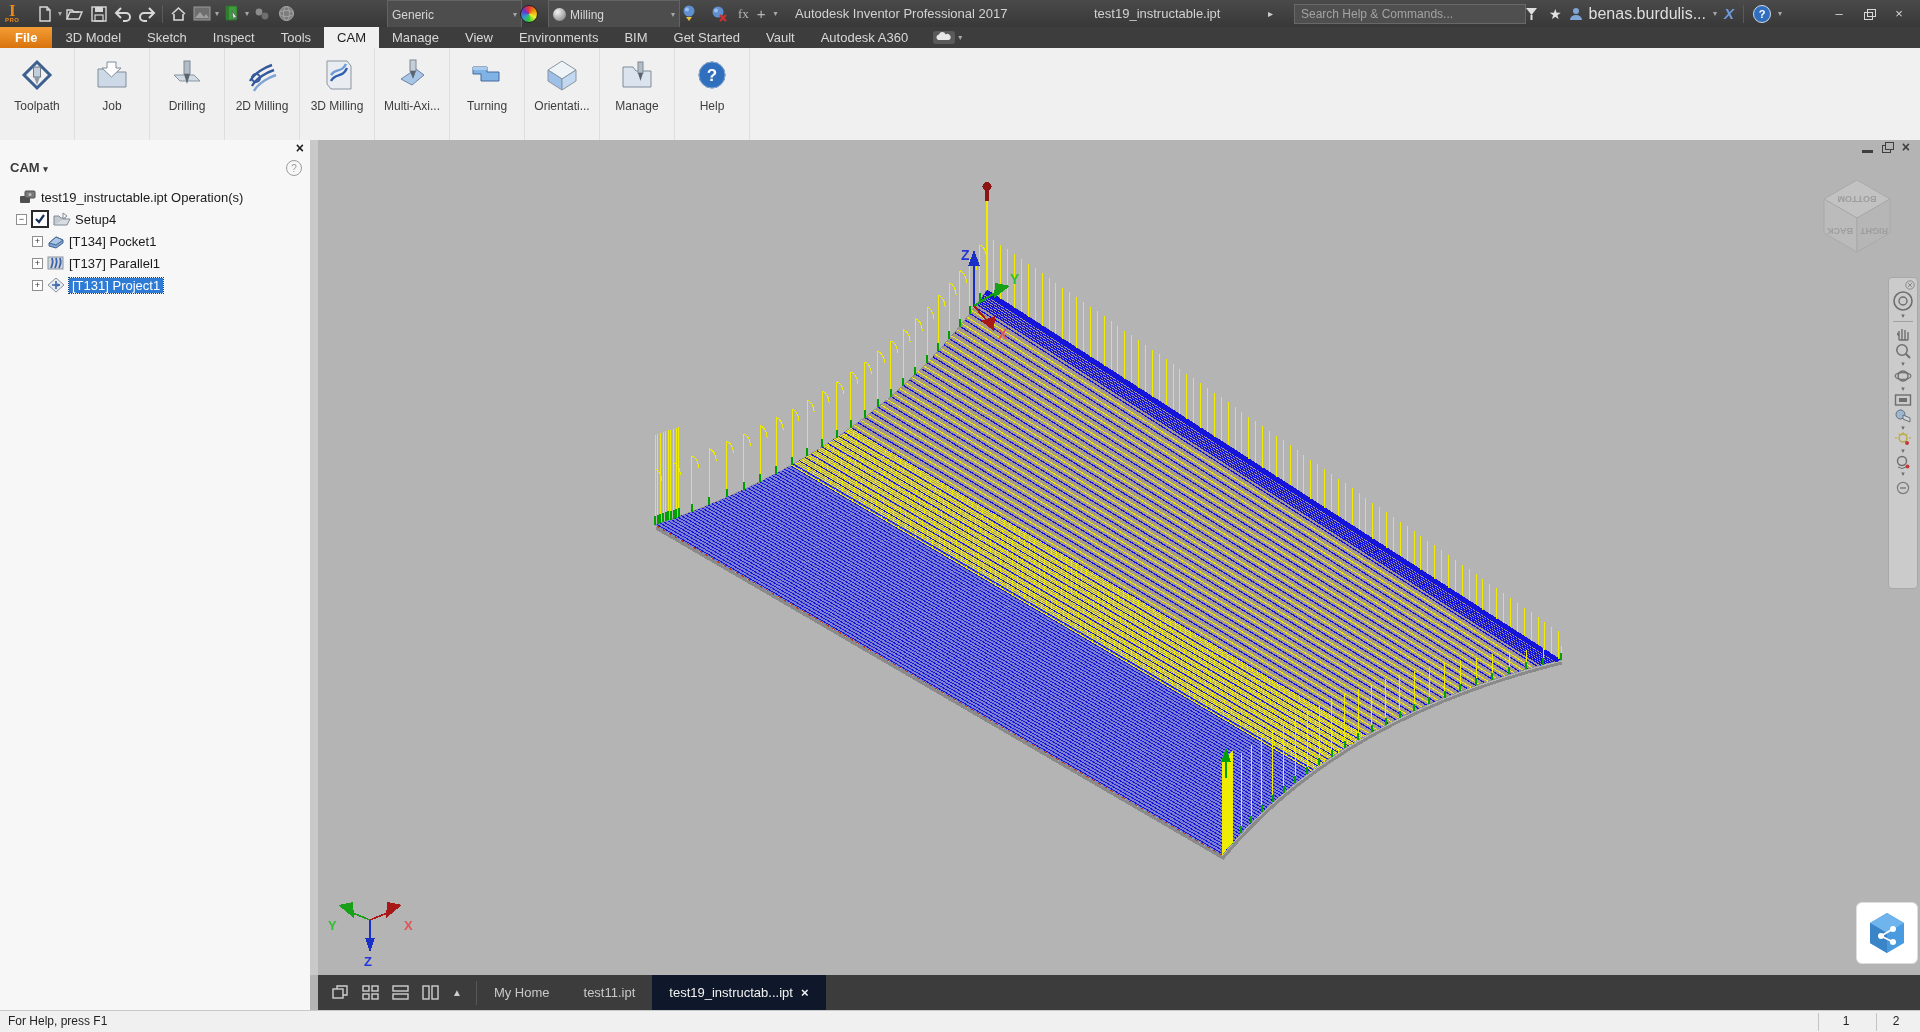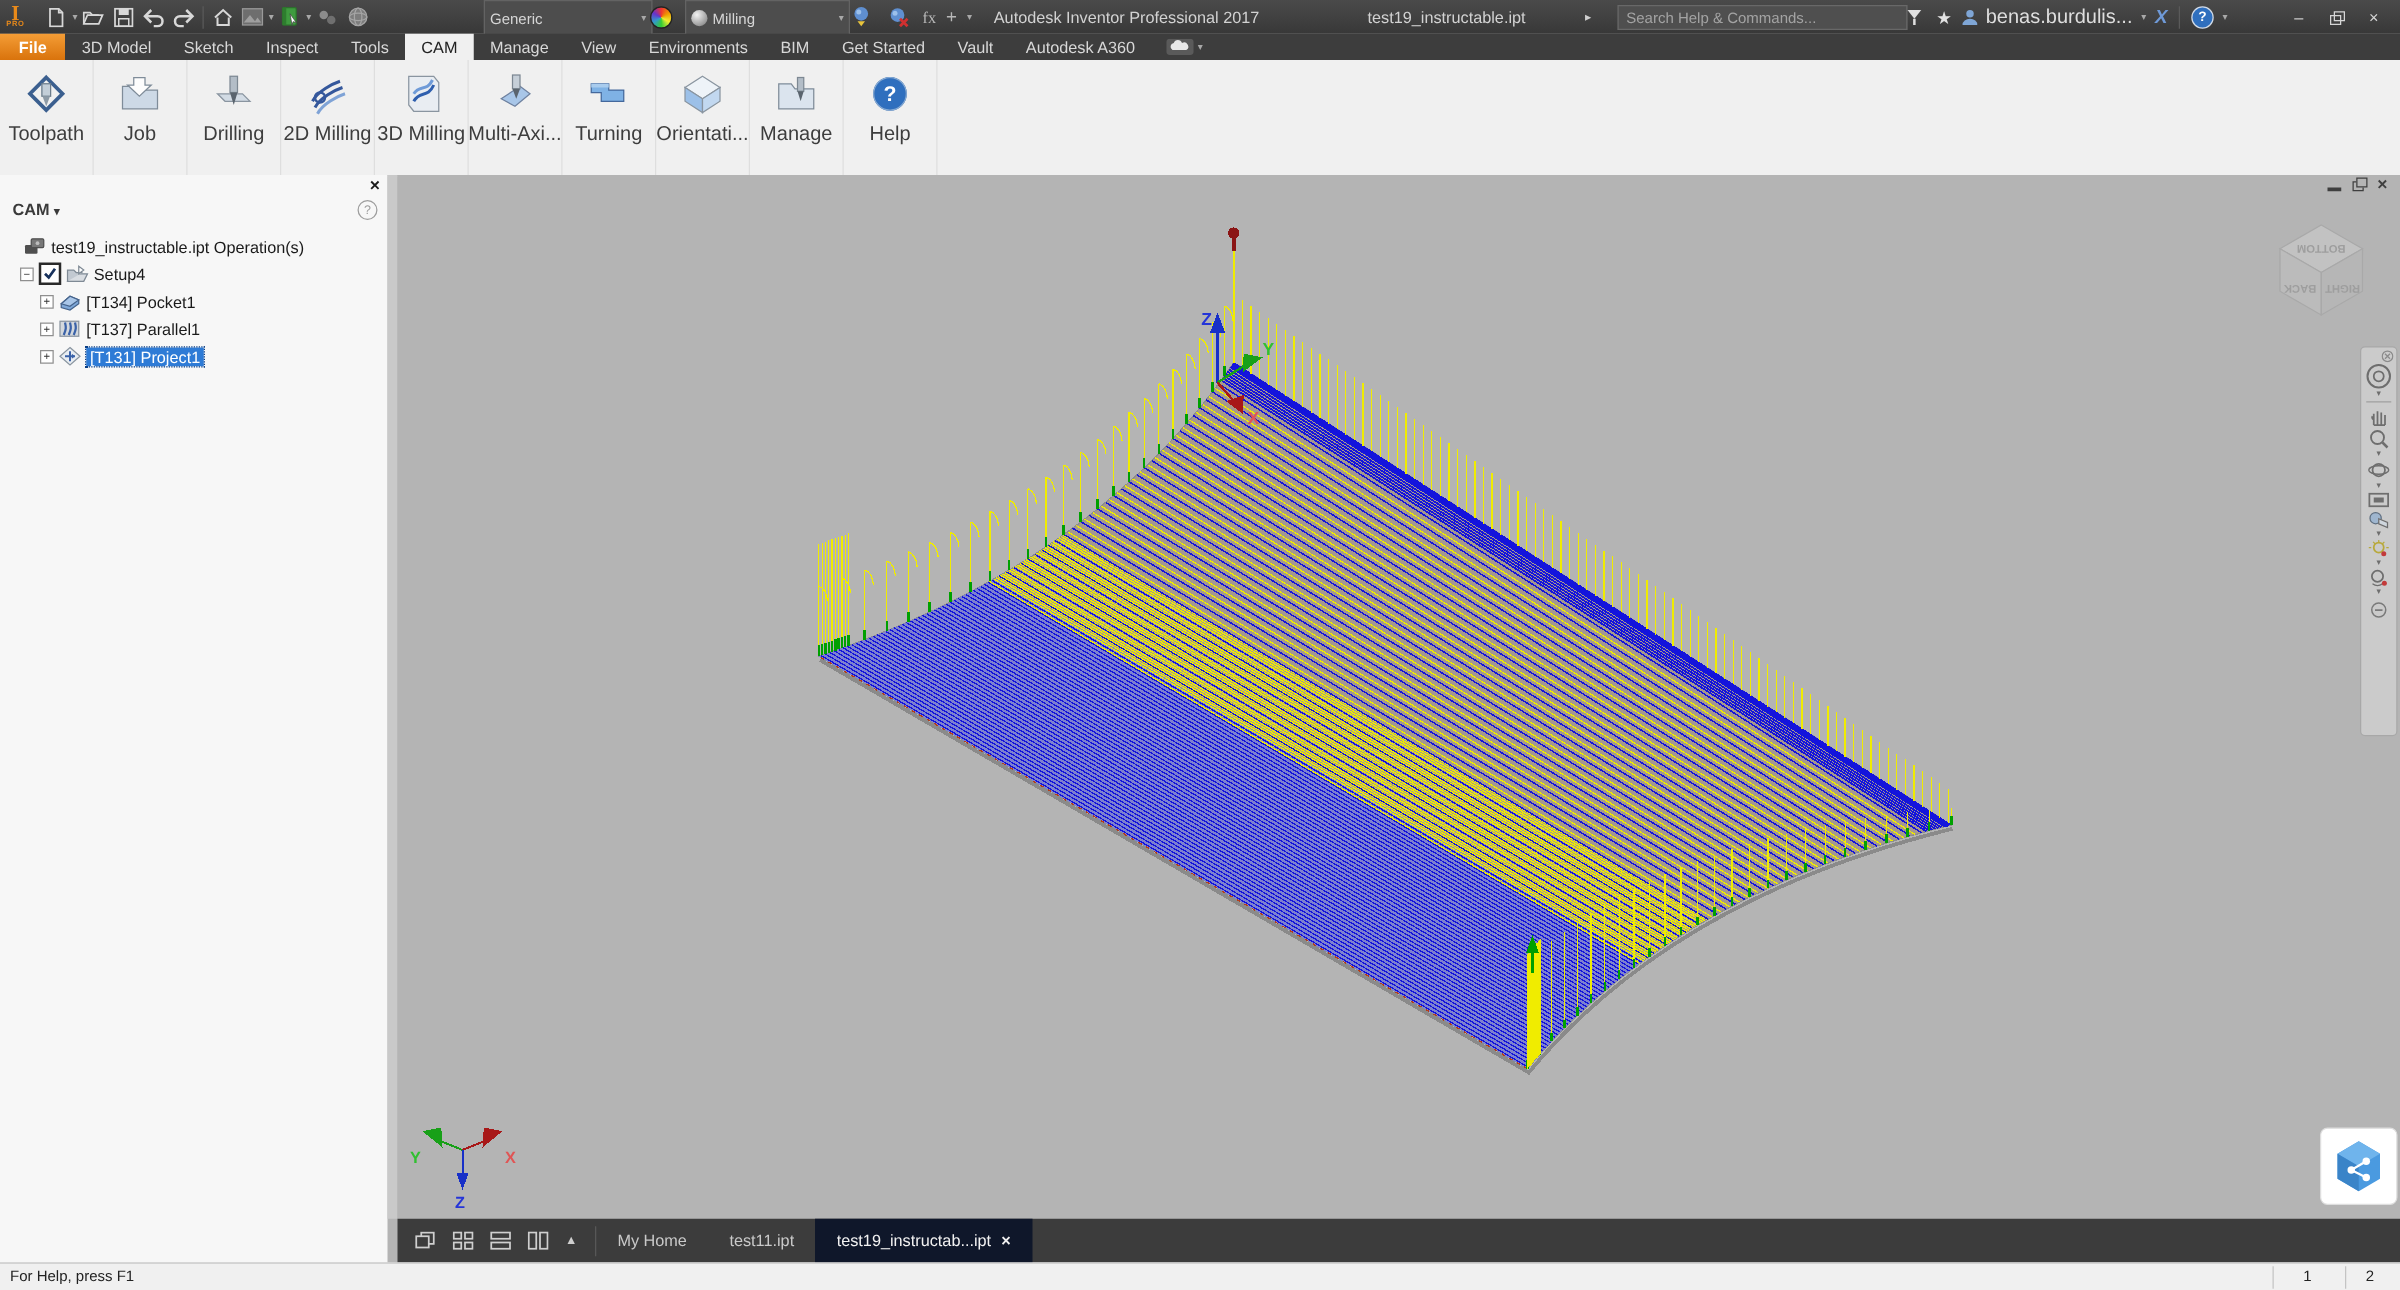--- a/index.html
+++ b/index.html
@@ -40,21 +40,21 @@
   .mtab{padding:0 13px;line-height:21px;font-size:13px;color:#d8d8d8;white-space:nowrap;}
   .mtab.file{background:linear-gradient(#f49d36,#d9730c);color:#fff;font-weight:bold;padding:0 15px;}
   .mtab.active{background:#f0f0f0;color:#222;}
   .cloudbtn{display:flex;align-items:center;gap:3px;margin-left:6px;padding:0 6px;}
 
   
   #ribbon{position:absolute;left:0;top:48px;width:1920px;height:92px;background:#f0f0f0;
     border-bottom:1px solid #b9b9b9;display:flex;}
   .rbtn{width:75px;display:flex;flex-direction:column;align-items:center;
     border-right:1px solid #dedede;padding-top:9px;box-sizing:border-box;}
-  .rbtn .lbl{font-size:16px;color:#3d3d3d;margin-top:6px;white-space:nowrap;}
+  .rbtn .lbl{font-size:12px;color:#3d3d3d;margin-top:6px;white-space:nowrap;}
 
   
   #panel{position:absolute;left:0;top:140px;width:310px;height:870px;background:#f7f7f7;}
   #panel-splitter{position:absolute;left:310px;top:140px;width:8px;height:835px;background:#c9c9c9;}
   #panel .closex{position:absolute;right:6px;top:1px;font-size:14px;font-weight:bold;color:#1a1a1a;line-height:14px;}
   #panel .hdr{position:absolute;left:10px;top:20px;font-size:13px;font-weight:bold;color:#3a3a3a;}
   #panel .qmark{position:absolute;right:8px;top:20px;width:14px;height:14px;border:1px solid #9d9d9d;
     border-radius:50%;color:#9d9d9d;font-size:10px;display:flex;align-items:center;justify-content:center;}
   .trow{position:absolute;left:0;height:22px;display:flex;align-items:center;gap:4px;
     font-size:13px;color:#1a1a1a;white-space:nowrap;}

